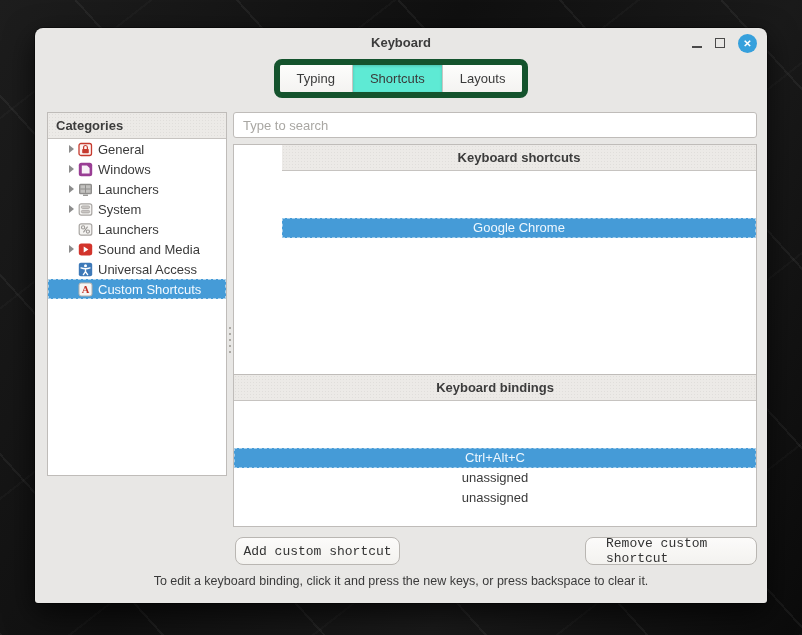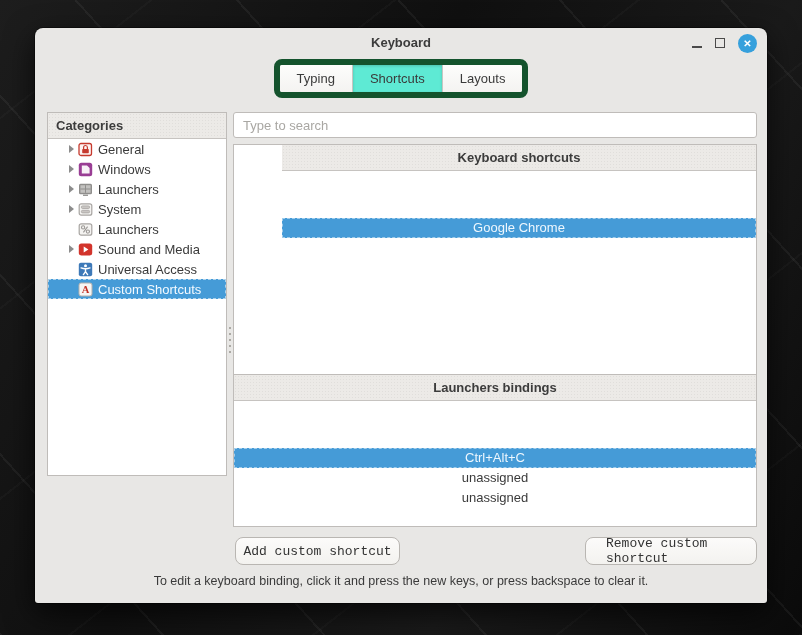--- a/index.html
+++ b/index.html
@@ -237,21 +237,21 @@
   </div>
 
   <input class="search" type="text" placeholder="Type to search" style="">
 
   <div class="list-panel shortcuts-panel">
     <div class="panel-header">Keyboard shortcuts</div>
     <div class="row selected">Google Chrome</div>
   </div>
 
   <div class="list-panel bindings-panel">
-    <div class="panel-header">Launchers bindings</div>
+    <div class="panel-header">Keyboard bindings</div>
     <div class="row selected">Ctrl+Alt+C</div>
     <div class="row">unassigned</div>
     <div class="row">unassigned</div>
   </div>
 
   <div class="btn add-btn">Add custom shortcut</div>
   <div class="btn remove-btn">Remove custom shortcut</div>
 
   <div class="footer">To edit a keyboard binding, click it and press the new keys, or press backspace to clear it.</div>
 

